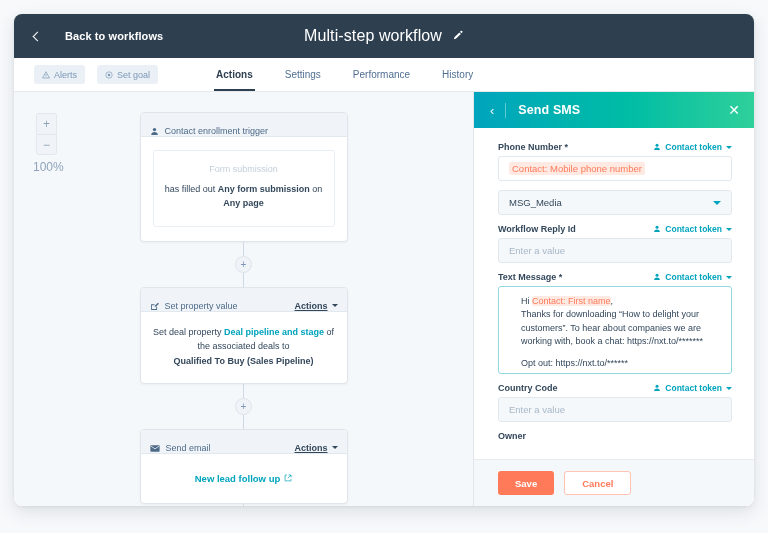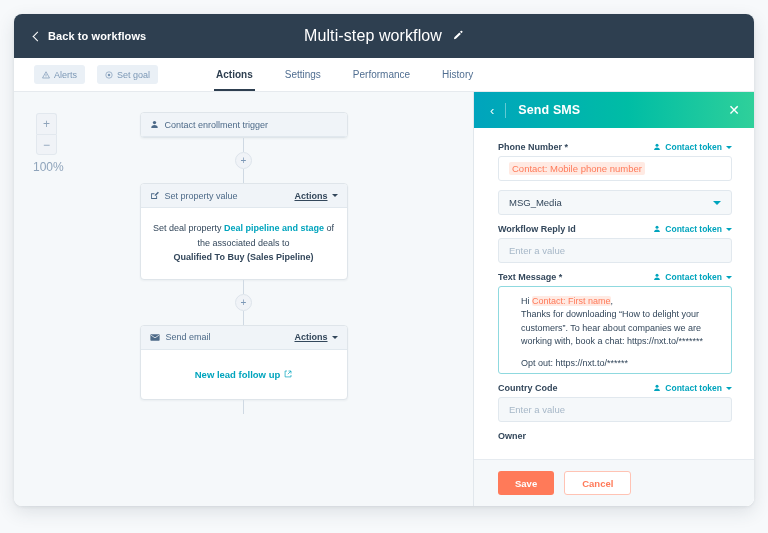--- a/index.html
+++ b/index.html
@@ -26,21 +26,21 @@
   
   .topbar {
     height: 44px;
     background: #2e3f50;
     display: flex;
     align-items: center;
     position: relative;
     flex: 0 0 auto;
   }
   .back-link {
-    display: flex; align-items: center; gap: 6px;
+    display: flex; align-items: center; gap: 23px;
     color: #ffffff;
     font-size: 11px; font-weight: bold;
     margin-left: 20px;
     cursor: pointer;
     letter-spacing: 0.1px;
   }
   .chev-left {
     display: inline-block;
     width: 7px; height: 7px;
     border-left: 1.6px solid #ffffff;
@@ -158,21 +158,21 @@
     background: #ffffff;
     border: 1px solid #dfe5ea;
     border-radius: 4px;
     overflow: hidden;
     box-shadow: 0 1px 2px rgba(45,62,80,0.05);
   }
   .node-head {
     height: 24px;
     background: #f0f4f8;
     border-bottom: 1px solid #e1e8ee;
-    display: flex; align-items: center;
+    display: flex; align-items: flex-end;
     padding: 0 9px;
     gap: 6px;
   }
   .node-head-title {
     font-size: 9px;
     color: #4d6a88;
     flex: 1 1 auto;
   }
   .node-actions {
     font-size: 9px;
@@ -444,20 +444,26 @@
       <div class="flow">
 
         <div class="node">
           <div class="node-head">
             <svg width="9" height="9" viewBox="0 0 16 16">
               <circle cx="8" cy="4.6" r="3" fill="#4d6a88"></circle>
               <path d="M2.2 14c0-3.2 2.6-5 5.8-5s5.8 1.8 5.8 5z" fill="#4d6a88"></path>
             </svg>
             <span class="node-head-title">Contact enrollment trigger</span>
           </div>
+          <div class="node-body">
+            <div class="inner-box">
+              <div class="form-sub">Form submission</div>
+              <div class="trig-line"><span>has filled out </span><b>Any form submission</b><span> on </span><br><b>Any page</b></div>
+            </div>
+          </div>
         </div>
 
         <div class="connector">
           <div class="conn-line" style="height:14px"></div>
           <div class="round-btn">
             <span>+</span>
           </div>
           <div class="conn-line" style="height:14px"></div>
         </div>
 

